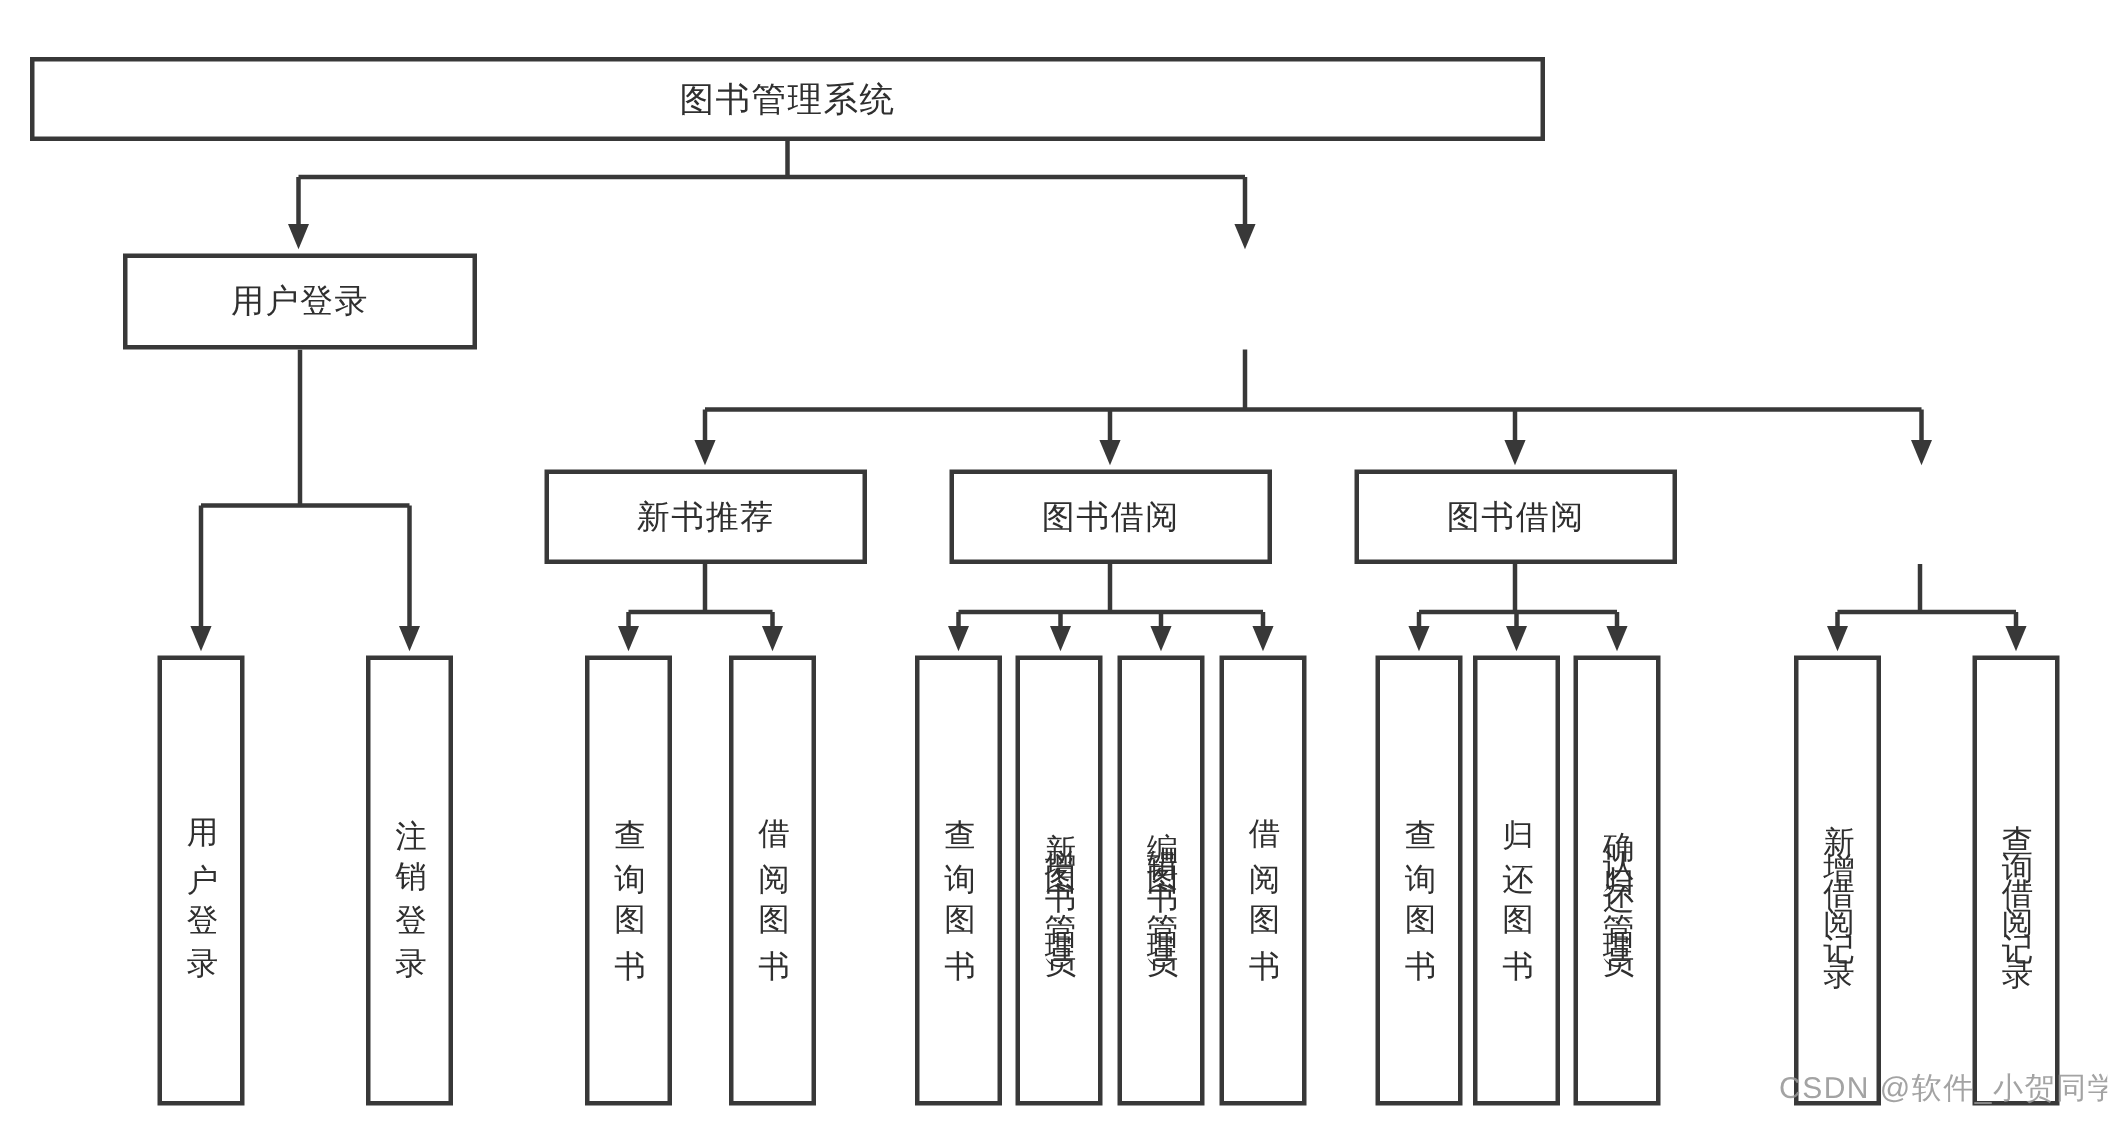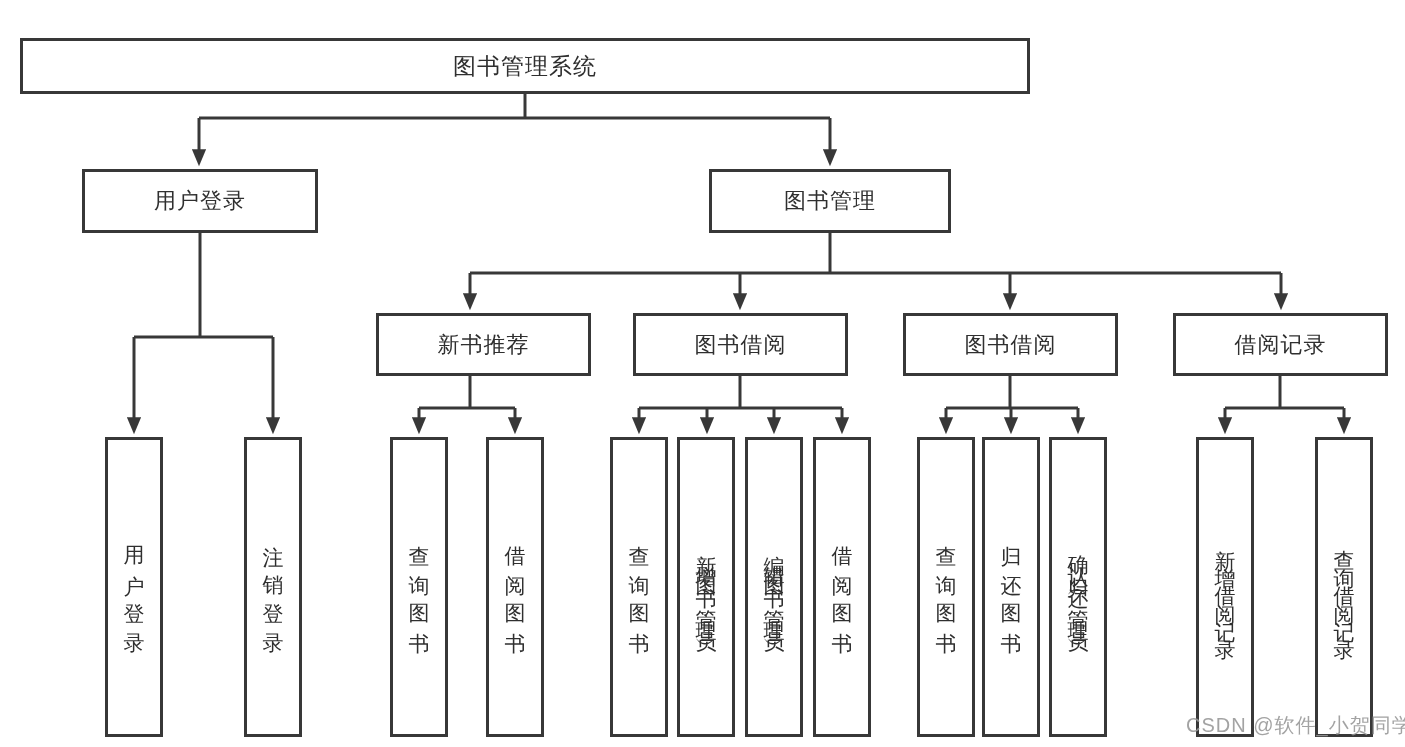--- a/index.html
+++ b/index.html
@@ -98,26 +98,24 @@
       <line x1="1280" y1="376" x2="1280" y2="408"></line>
       <line x1="1225" y1="408" x2="1344" y2="408"></line>
       <line x1="1225" y1="408" x2="1225" y2="418" marker-end="url(#arrow)"></line>
       <line x1="1344" y1="408" x2="1344" y2="418" marker-end="url(#arrow)"></line>
     </g>
   </svg>
 
   <div class="box lv-top">图书管理系统</div>
 
   <div class="box lv2" style="left:82px;width:236px;">用户登录</div>
-  <div class="box lv2" style="left:709px;width:242px;">图书管理</div>
 
-  <div class="box lv3" style="left:376px;font-family:Liberation Serif, serif;">新书推荐</div>
+  <div class="box lv3" style="left:363px;font-family:Liberation Serif, serif;">新书推荐</div>
   <div class="box lv3" style="left:633px;text-align:right;">图书借阅</div>
   <div class="box lv3" style="left:903px;">图书借阅</div>
-  <div class="box lv3" style="left:1173px;">借阅记录</div>
 
   <div class="box leaf sp4" style="left:105px;">用户登录</div>
   <div class="box leaf sp4" style="left:244px;">注销登录</div>
 
   <div class="box leaf sp4" style="left:390px;">查询图书</div>
   <div class="box leaf sp4" style="left:486px;">借阅图书</div>
 
   <div class="box leaf sp4" style="left:610px;">查询图书</div>
   <div class="box leaf sp9" style="left:677px;">新增图书（管理员）</div>
   <div class="box leaf sp9" style="left:745px;">编辑图书（管理员）</div>

